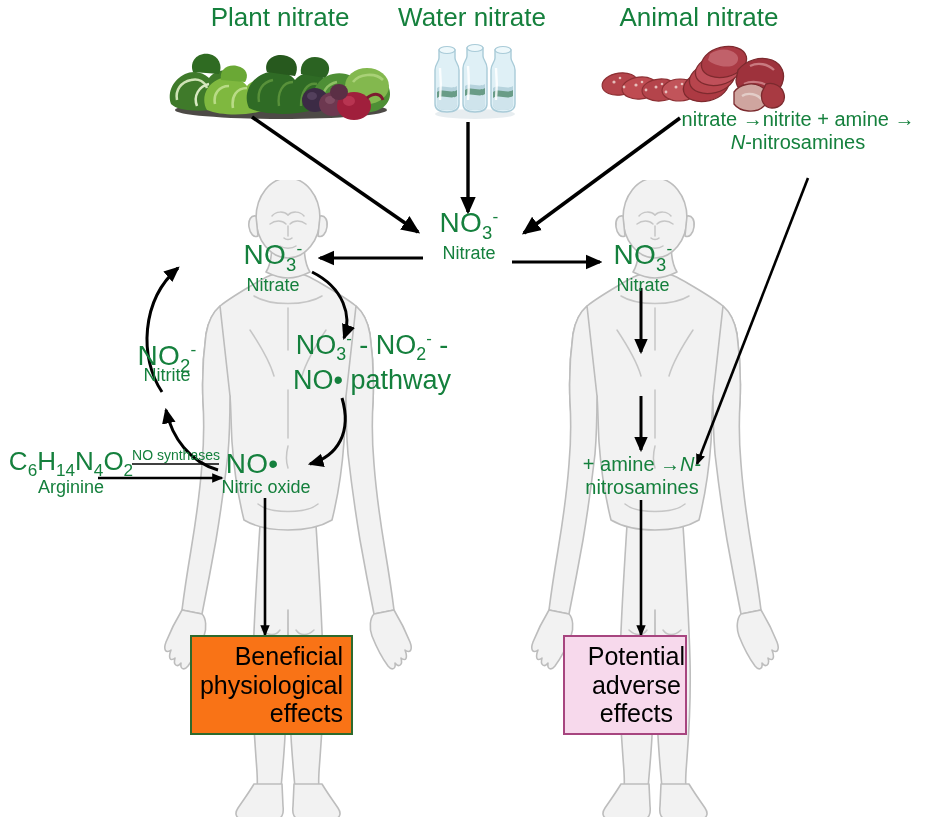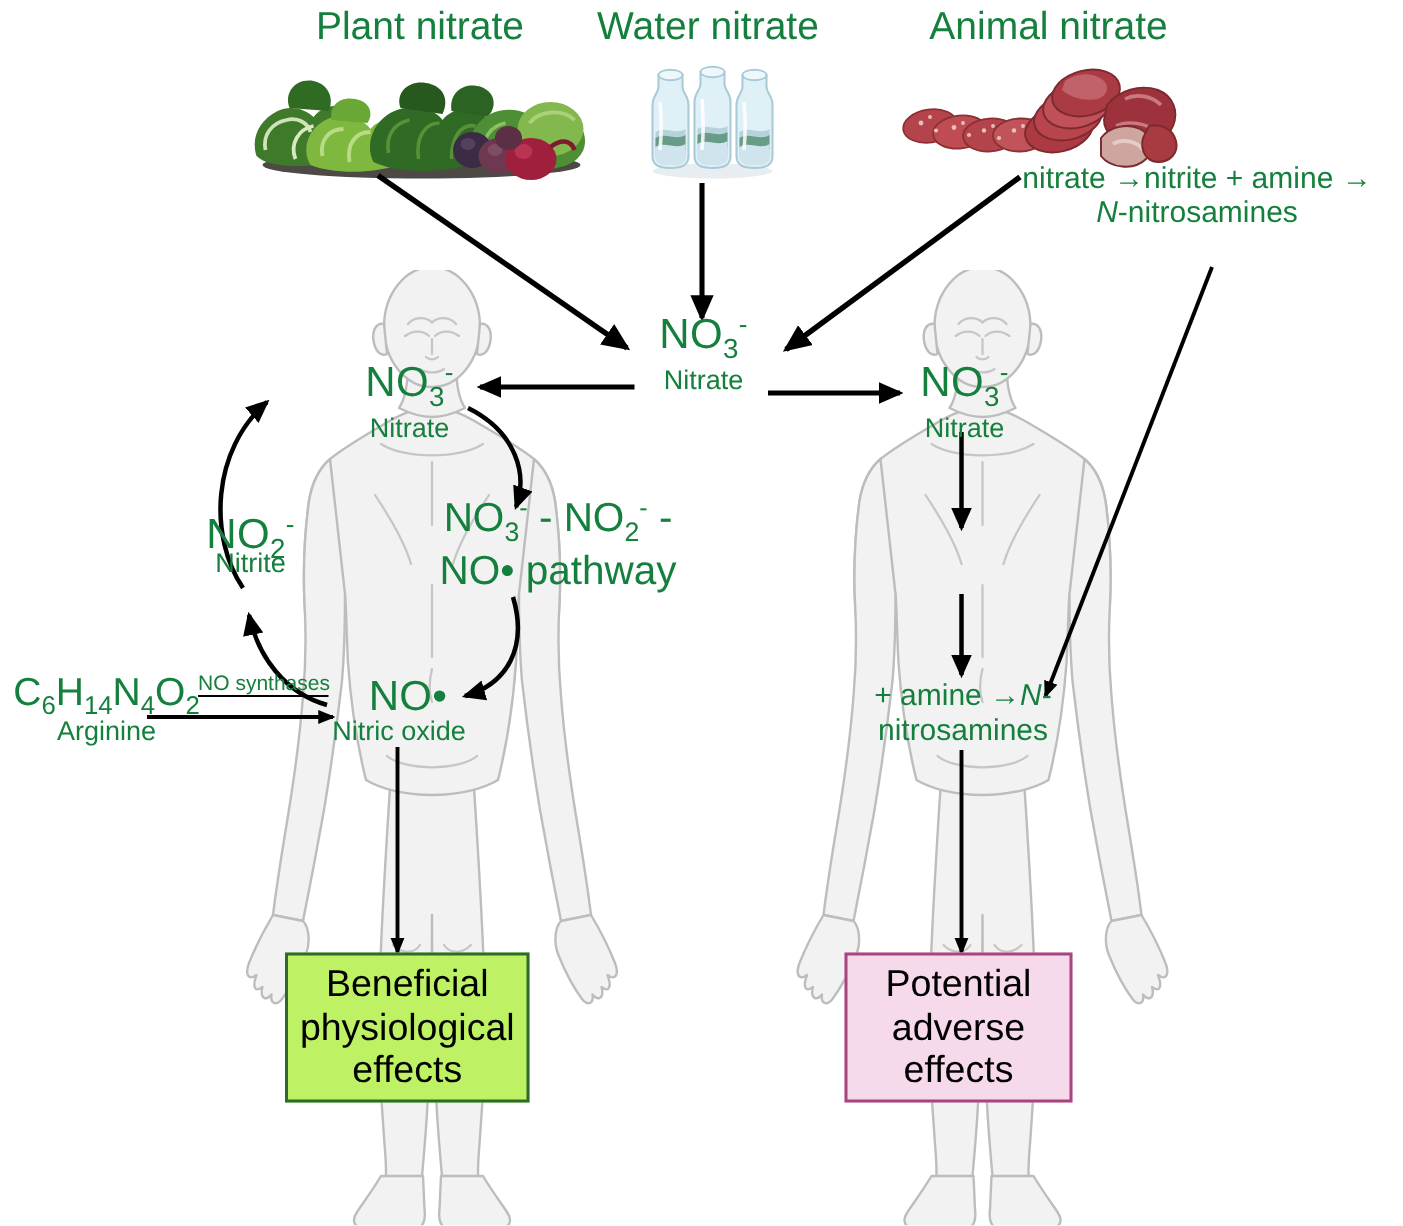--- a/index.html
+++ b/index.html
@@ -35,21 +35,21 @@
   .small-note { font-size: 20px; line-height: 1.15; }
   .tiny { font-size: 14px; }
   .ital { font-style: italic; }
   .box {
     position: absolute;
     display: flex; align-items: center; justify-content: center;
     text-align: center;
     font-size: 25px;
     line-height: 1.14;
   }
-  .box-green { background: #bef264; border: 2.5px solid #2d6a2d; }
+  .box-green { background: #f97316; border: 2.5px solid #2d6a2d; text-align: right; }
   .box-pink  { background: #f7d9ec; border: 2.5px solid #a7457f; }
 </style>
 </head>
 <body>
 
 <div id="stage">
 
   <svg id="art" viewBox="0 0 935 817">
     <defs>
       <marker id="ah" viewBox="0 0 10 10" refX="8.6" refY="5" markerWidth="5.2" markerHeight="5.2" orient="auto-start-reverse">
@@ -304,21 +304,21 @@
   <div class="lbl node-main" style="left:122px; top:341px; width:90px;">
     <span>NO</span><span class="sub">2</span><span class="sup">-</span>
   </div>
   <div class="lbl node-sub" style="left:122px; top:366px; width:90px;">Nitrite</div>
 
   <div class="lbl pathway" style="left:282px; top:330px; width:180px;">
     <span>NO</span><span class="sub">3</span><span class="sup">-</span><span> - </span><span>NO</span><span class="sub">2</span><span class="sup">-</span><span> -</span><br>
     <span>NO• pathway</span>
   </div>
 
-  <div class="lbl node-main" style="left:224px; top:450px; width:96px;">NO•</div>
+  <div class="lbl node-main" style="left:204px; top:450px; width:96px;">NO•</div>
   <div class="lbl node-sub" style="left:208px; top:478px; width:116px;">Nitric oxide</div>
 
   <div class="lbl" style="left:6px; top:448px; width:130px; font-size:26px;">
     <span>C</span><span class="sub">6</span><span>H</span><span class="sub">14</span><span>N</span><span class="sub">4</span><span>O</span><span class="sub">2</span>
   </div>
   <div class="lbl node-sub" style="left:6px; top:478px; width:130px;">Arginine</div>
   <div class="lbl tiny" style="left:131px; top:448px; width:90px;">NO synthases</div>
 
   <div class="lbl node-main" style="left:598px; top:240px; width:90px;">
     <span>NO</span><span class="sub">3</span><span class="sup">-</span>
@@ -332,21 +332,21 @@
   </div>
 
   <div class="box box-green" style="left:190px; top:635px; width:163px; height:100px;">
     <div>
       <div>Beneficial</div>
       <div>physiological</div>
       <div>effects</div>
     </div>
   </div>
 
-  <div class="box box-pink" style="left:563px; top:635px; width:152px; height:100px;">
+  <div class="box box-pink" style="left:563px; top:635px; width:124px; height:100px;justify-content:flex-end;">
     <div>
       <div>Potential</div>
       <div>adverse</div>
       <div>effects</div>
     </div>
   </div>
 
 </div>
 
 </body></html>

